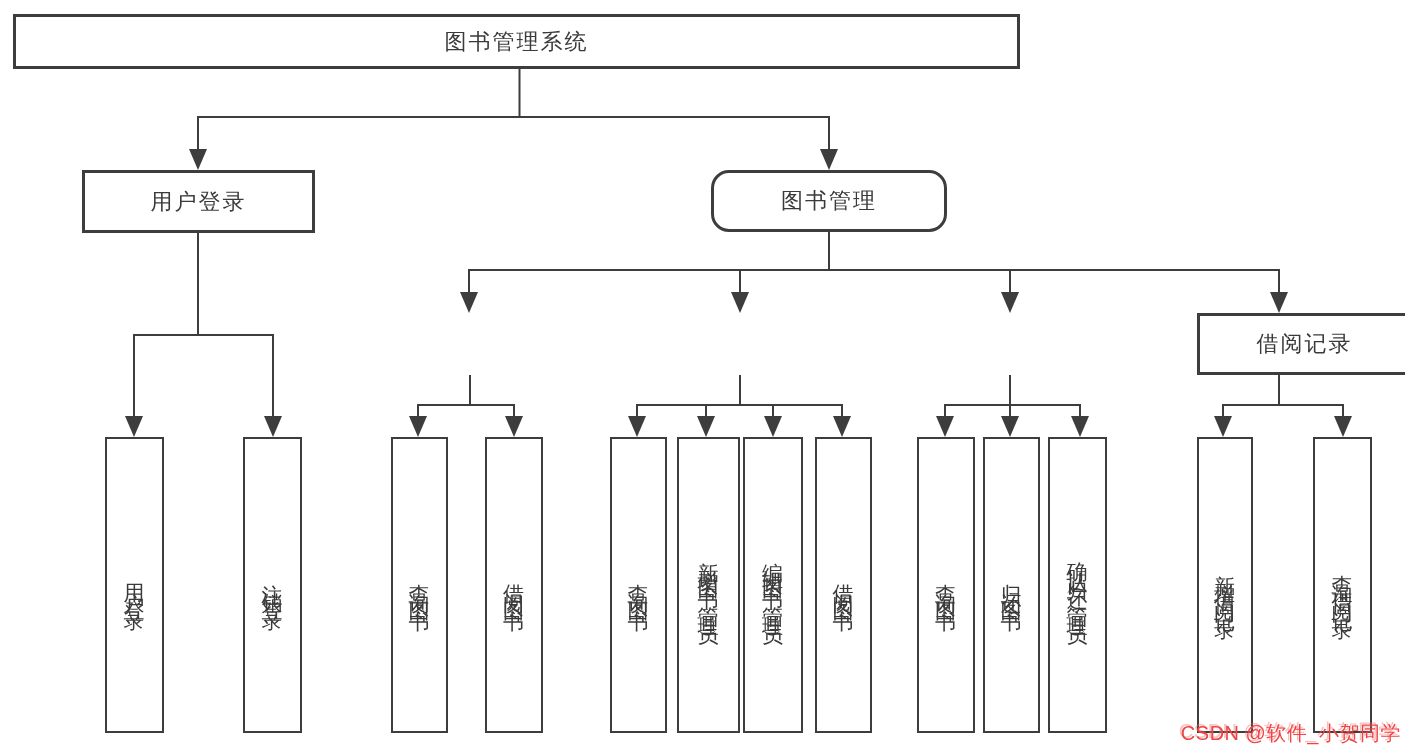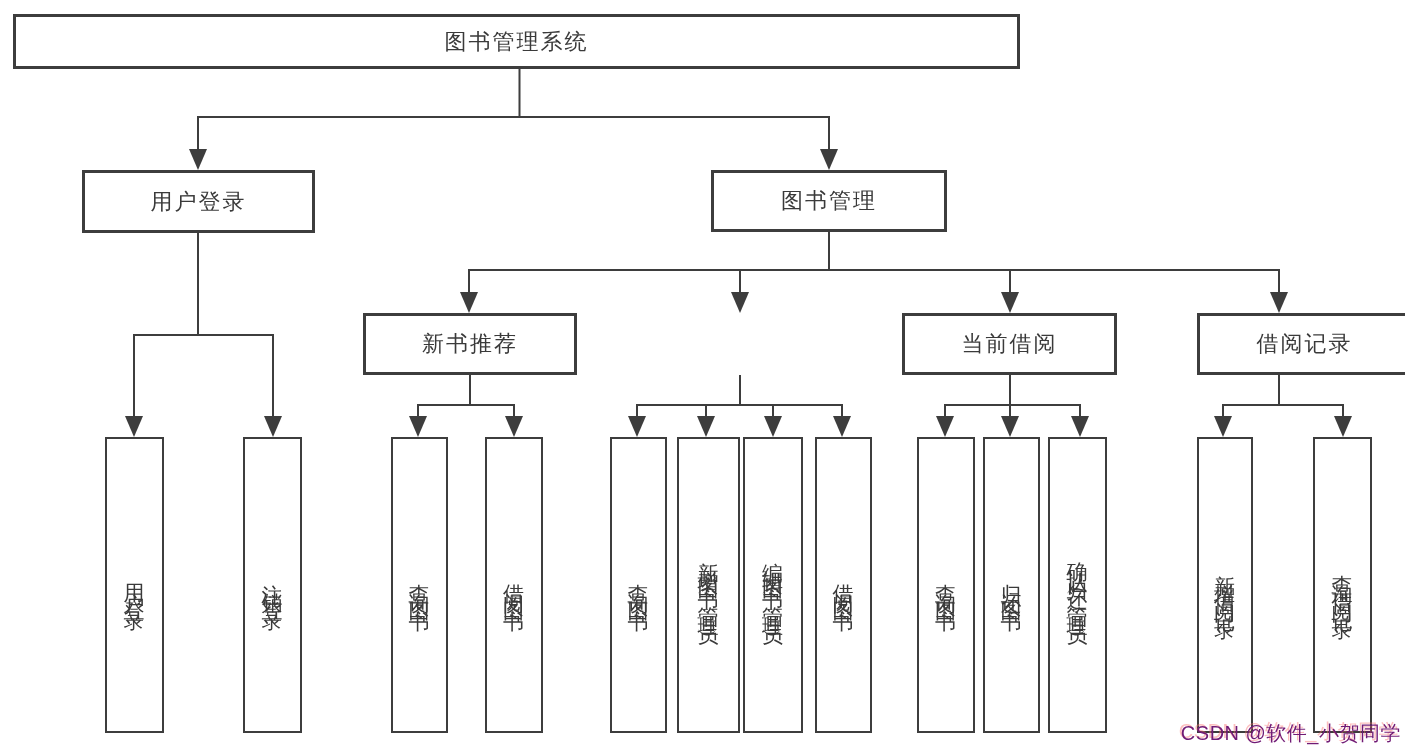--- a/index.html
+++ b/index.html
@@ -39,21 +39,21 @@
     letter-spacing: 9px;
     line-height: 1;
   }
   .watermark {
     position: absolute;
     right: 4px;
     bottom: 0px;
     z-index: 5;
     font-size: 20px;
     letter-spacing: 0.5px;
-    color: #701a75;
+    color: #ef4444;
     text-shadow: -2px -2px 0 rgba(250, 110, 110, 0.45);
     white-space: nowrap;
   }
 </style>
 </head>
 <body>
 
 <div class="canvas">
 
   <svg class="connectors" width="1405" height="747" viewBox="0 0 1405 747">
@@ -110,24 +110,22 @@
       <polygon points="1001,416 1019,416 1010,437"></polygon>
       <polygon points="1071,416 1089,416 1080,437"></polygon>
       <polygon points="1214,416 1232,416 1223,437"></polygon>
       <polygon points="1334,416 1352,416 1343,437"></polygon>
     </g>
   </svg>
 
   <div class="node h" style="left:13px; top:14px; width:1007px; height:55px;">图书管理系统</div>
 
   <div class="node h" style="left:82px; top:170px; width:233px; height:63px;">用户登录</div>
-  <div class="node h" style="left:711px; top:170px; width:236px; height:62px;">图书管理</div>
+  <div class="node h" style="left:711px; top:170px; width:236px; height:62px;border-radius:18px;">图书管理</div>
 
-  <div class="node h" style="left:363px; top:313px; width:214px; height:62px;">新书推荐</div>
-  <div class="node h" style="left:902px; top:313px; width:215px; height:62px;">当前借阅</div>
   <div class="node h" style="left:1174px; top:313px; width:215px; height:62px;margin-left:23px;">借阅记录</div>
 
   <div class="node v" style="left:105px; top:437px; width:59px; height:296px;">用户登录</div>
   <div class="node v" style="left:243px; top:437px; width:59px; height:296px;">注销登录</div>
 
   <div class="node v" style="left:391px; top:437px; width:57px; height:296px;">查询图书</div>
   <div class="node v" style="left:485px; top:437px; width:58px; height:296px;">借阅图书</div>
 
   <div class="node v" style="left:610px; top:437px; width:57px; height:296px;">查询图书</div>
   <div class="node v" style="left:677px; top:437px; width:63px; height:296px;">新增图书（管理员）</div>

